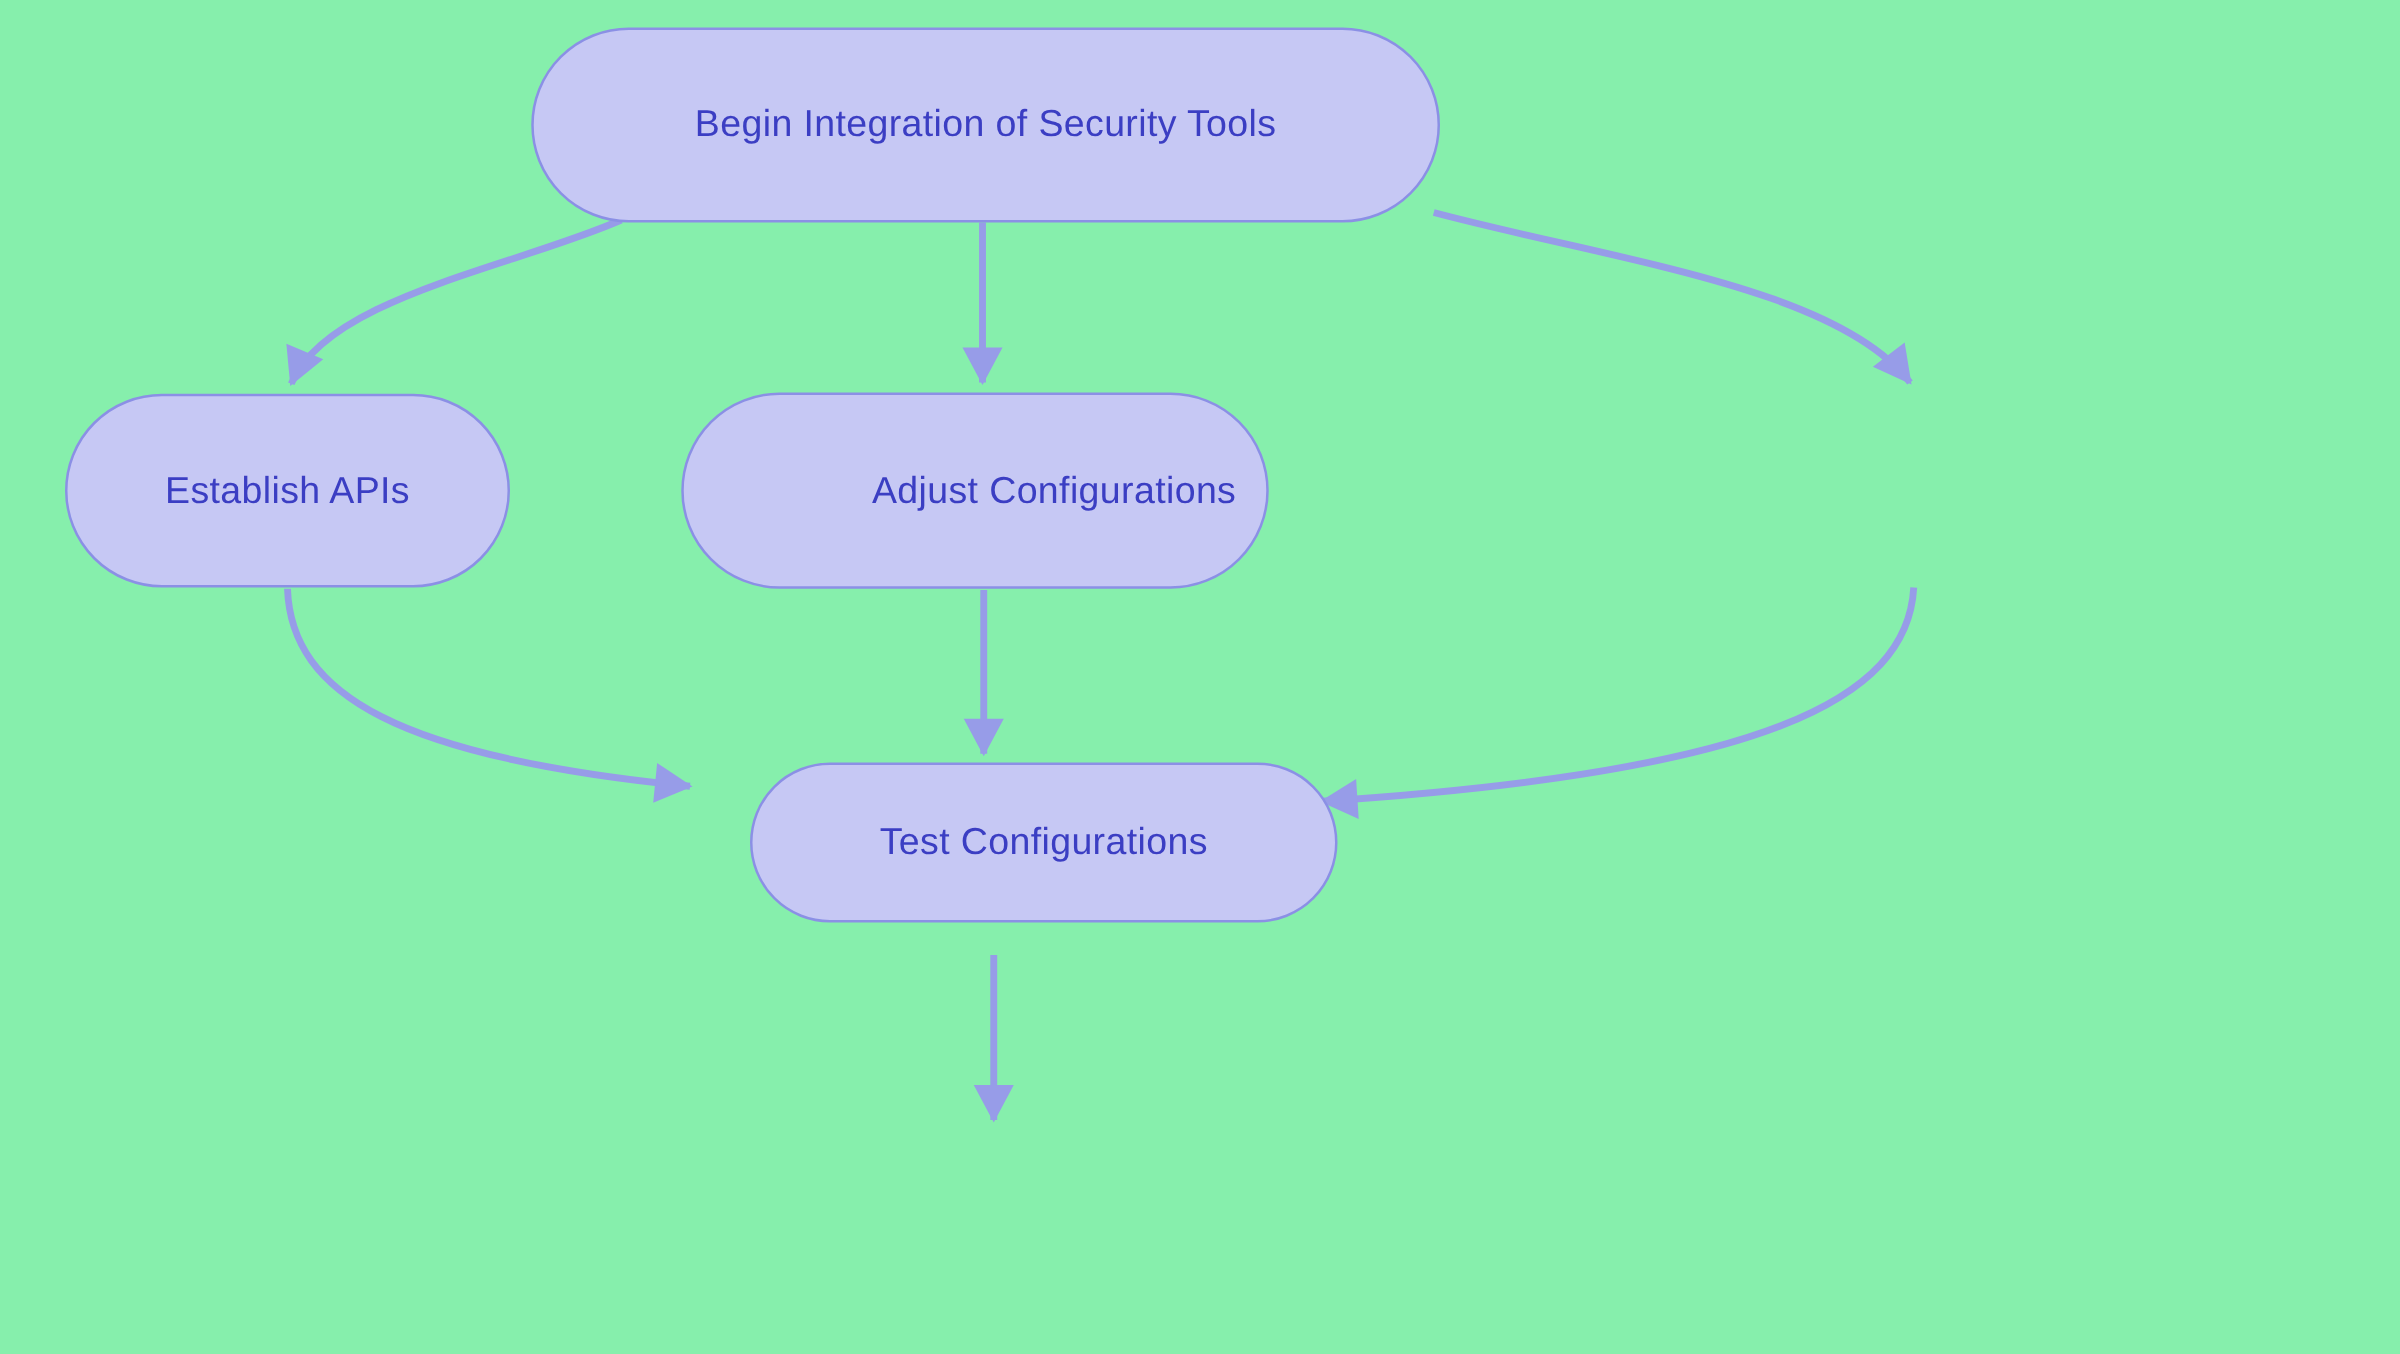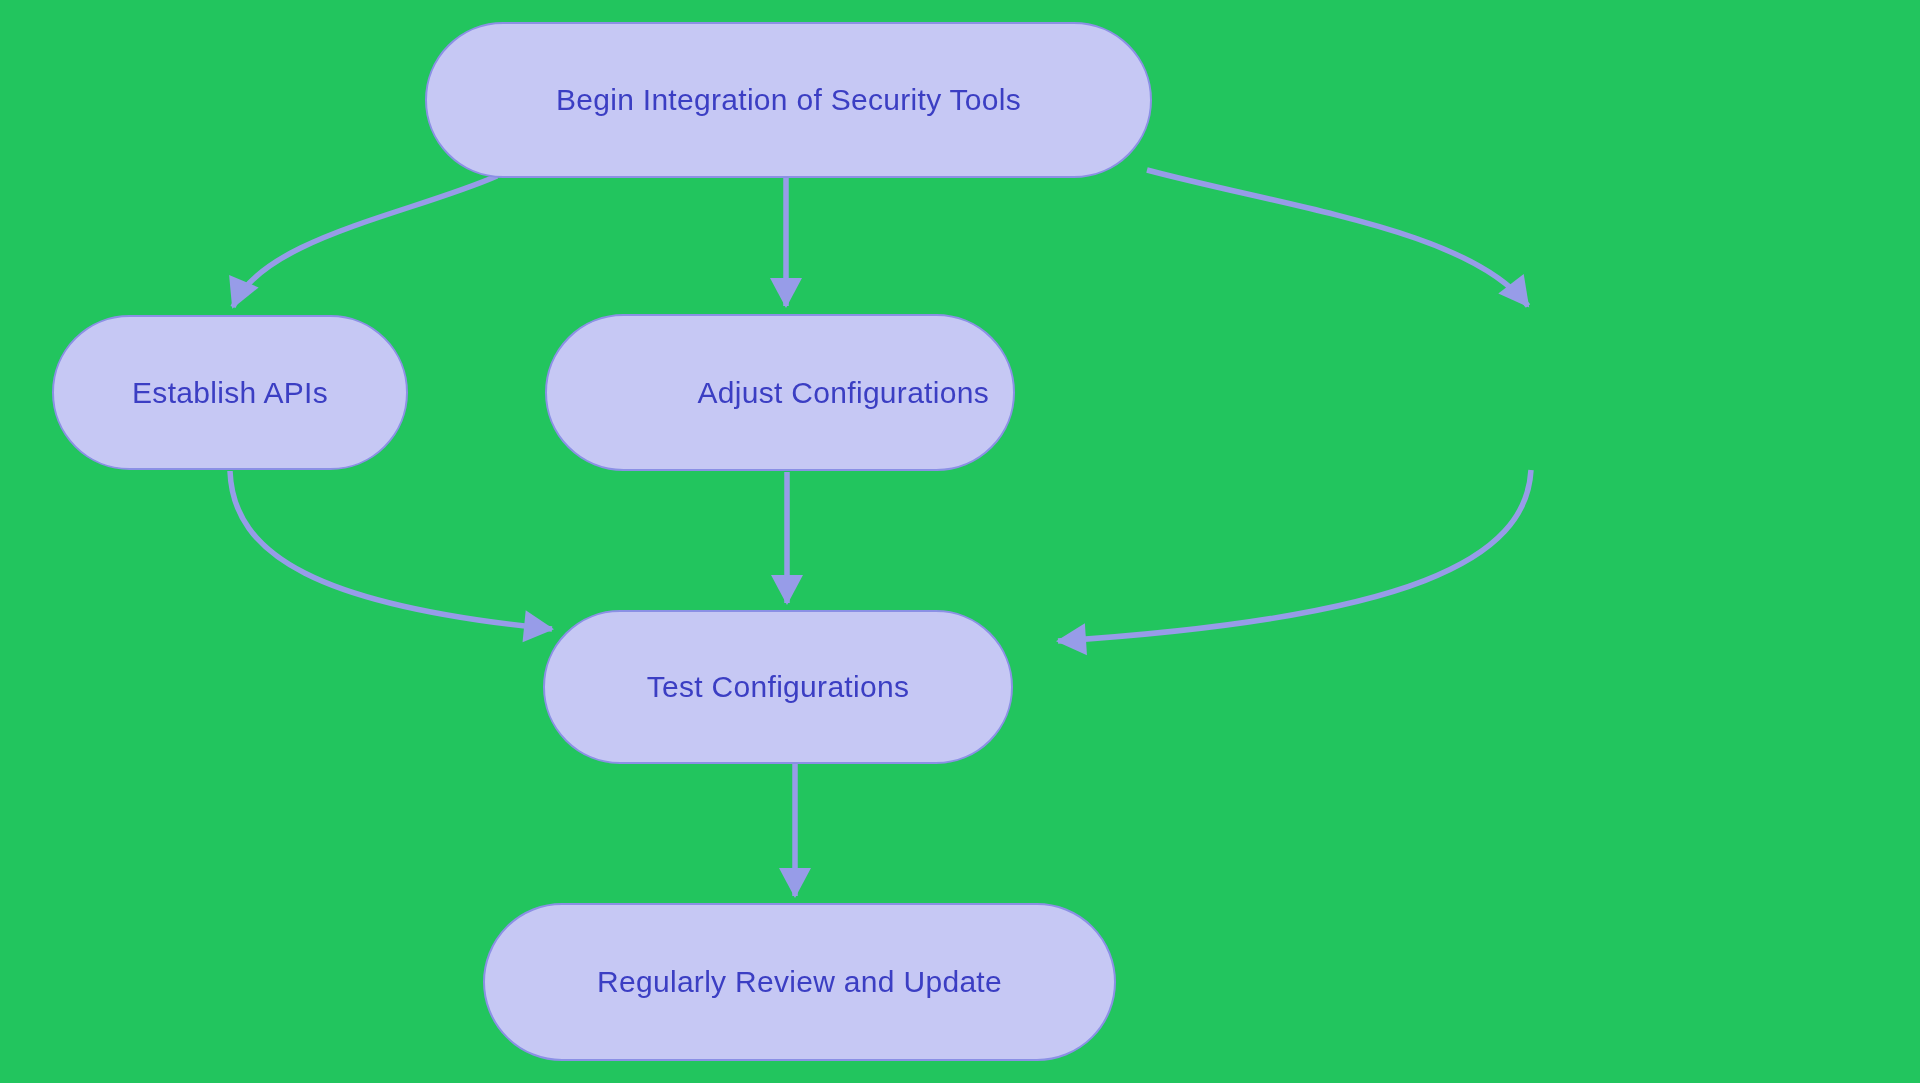--- a/index.html
+++ b/index.html
@@ -1,17 +1,17 @@
 <!DOCTYPE html>
 <html><head>
 <meta charset="utf-8">
 <style>
   html,body{margin:0;padding:0;background:#ffffff;}
   body{width:1920px;height:1083px;overflow:hidden;font-family:"Liberation Sans",sans-serif;}
-  .canvas{position:relative;width:1920px;height:1083px;background:#22c55e;}
+  .canvas{position:relative;width:1920px;height:1083px;background:#86efac;}
   svg.edges{position:absolute;left:0;top:0;width:1920px;height:1083px;}
   .node{
     position:absolute;
     box-sizing:border-box;
     background:#c6c8f4;
     border:2px solid #8b90e5;
     border-radius:80px;
     display:flex;
     align-items:center;
     justify-content:center;
@@ -19,21 +19,21 @@
     font-size:30px;
     letter-spacing:0.3px;
     text-align:center;
     padding:0 24px;
   }
   
   .n-begin    {left:425px; top:22px;  width:727px; height:156px;}
   .n-establish{left:52px;  top:315px; width:356px; height:155px;align-items:center;}
   .n-adjust   {left:545px; top:314px; width:470px; height:157px;justify-content:flex-end;}
   .n-ensure   {left:1190px;top:314px; width:682px; height:155px;}
-  .n-test     {left:543px; top:610px; width:470px; height:154px;}
+  .n-test     {left:600px; top:610px; width:470px; height:128px;}
   .n-review   {left:483px; top:903px; width:633px; height:158px;}
   .edge{stroke:#979ce8;stroke-width:5.5;fill:none;}
 </style>
 </head>
 <body>
 
 <div class="canvas">
 
   <svg class="edges" viewBox="0 0 1920 1083" xmlns="http://www.w3.org/2000/svg">
     <defs>
@@ -60,17 +60,14 @@
 
   <div class="node n-adjust">
     <span>Adjust Configurations</span>
   </div>
 
 
   <div class="node n-test">
     <span>Test Configurations</span>
   </div>
 
-  <div class="node n-review">
-    <span>Regularly Review and Update</span>
-  </div>
 
 </div>
 
 </body></html>

